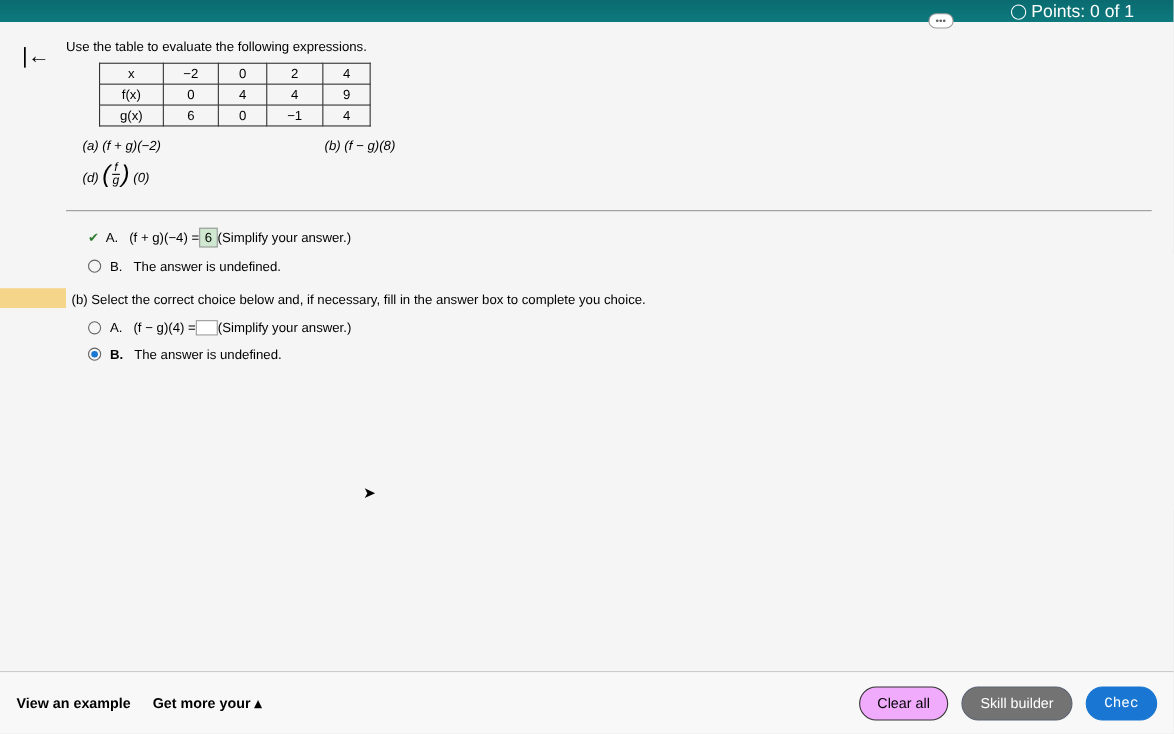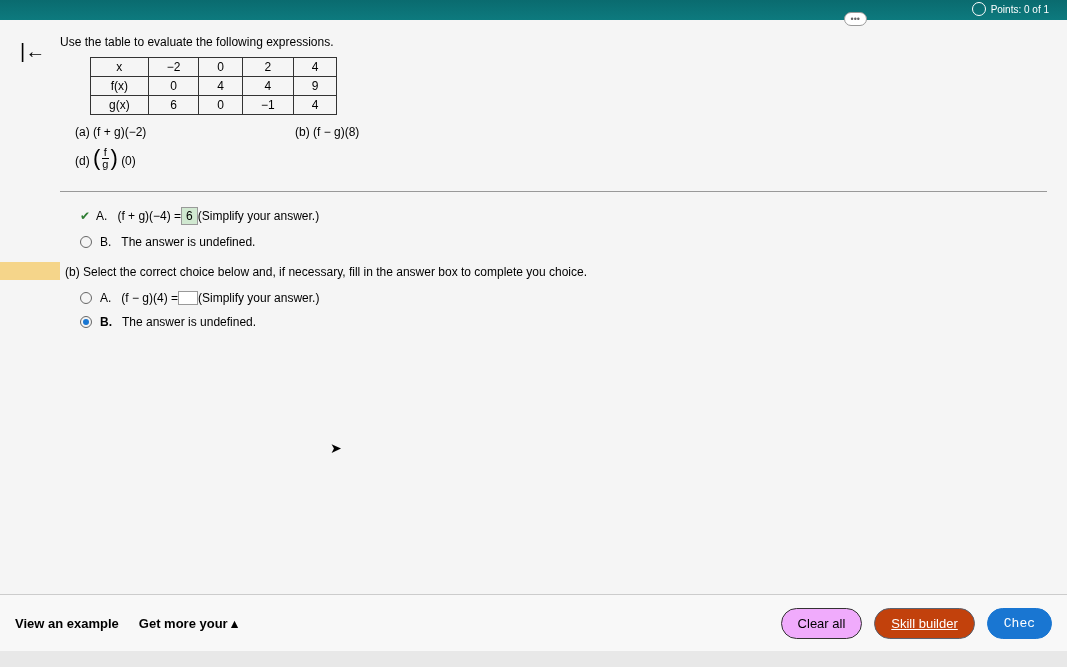--- a/index.html
+++ b/index.html
@@ -1,49 +1,49 @@
 <!DOCTYPE html>
 <html><head>
 <meta charset="utf-8">
 <style>
 * { box-sizing: border-box; margin: 0; padding: 0; }
 body { font-family: Arial, sans-serif; font-size: 13px; background: #e8e8e8; width: 1067px; height: 667px; overflow: hidden; position: relative; }
 .top-bar { background: linear-gradient(to bottom, #0a6b6f, #0d7a7e); height: 20px; position: relative; }
-.points { position: absolute; right: 18px; top: 2px; color: #fff; font-size: 10px; display: flex; align-items: center; gap: 5px; justify-content: space-between; }
+.points { position: absolute; right: 36px; top: 2px; color: #fff; font-size: 16px; display: flex; align-items: center; gap: 5px; justify-content: space-between; }
 .points-icon { width: 14px; height: 14px; border: 1.5px solid #fff; border-radius: 50%; }
 .main { background: #f5f5f5; padding: 15px 20px 0 60px; height: 590px; position: relative; }
 .back-arrow { position: absolute; left: 20px; top: 20px; font-size: 20px; cursor: pointer; }
 .prompt { font-size: 12px; margin-bottom: 8px; }
 table { border-collapse: collapse; margin-left: 30px; margin-bottom: 10px; }
 td { border: 1px solid #333; padding: 2px 18px; text-align: center; font-size: 12px; }
 .parts-row { display: flex; margin-left: 15px; margin-bottom: 6px; }
-.part-col { width: 220px; font-size: 12px; }
+.part-col { width: 220px; font-size: 12px; font-style: italic; }
 .fraction { display: inline-flex; flex-direction: column; align-items: center; vertical-align: middle; font-size: 11px; line-height: 1; }
 .fraction .num { border-bottom: 1px solid #000; padding: 0 2px; }
 .fraction .den { padding: 0 2px; }
 .paren-frac { display: inline-flex; align-items: center; }
 .big-paren { font-size: 22px; }
 .divider { border: none; border-top: 1px solid #999; margin: 20px 0 15px 0; position: relative; }
 .divider-handle { position: absolute; right: 200px; top: -8px; background: #fff; border: 1px solid #999; border-radius: 8px; padding: 1px 6px; font-size: 9px; color: #666; }
 .question { font-size: 12px; margin-bottom: 12px; margin-left: 5px; }
 .choice { display: flex; align-items: center; margin-left: 20px; margin-bottom: 10px; font-size: 12px; }
 .radio { width: 12px; height: 12px; border: 1px solid #666; border-radius: 50%; margin-right: 8px; display: inline-flex; align-items: center; justify-content: center; flex-shrink: 0; }
 .radio.checked::after { content: ''; width: 6px; height: 6px; background: #1976d2; border-radius: 50%; }
 .checkmark { color: #2e7d32; margin-right: 6px; font-size: 12px; }
 .answer-filled { background: #d0e8d0; border: 1px solid #999; padding: 1px 4px; }
 .answer-box { border: 1px solid #999; width: 20px; height: 14px; display: inline-block; vertical-align: middle; background: #fff; }
 .highlight-bar { position: absolute; left: 0; top: 242px; width: 60px; height: 18px; background: #f5d58a; }
 .cursor { position: absolute; left: 330px; top: 420px; font-size: 14px; }
-.bottom-bar { position: absolute; bottom: 16px; left: 0; right: 0; height: 57px; background: #f8f8f8; border-top: 1px solid #ccc; display: flex; align-items: center; padding: 0 15px; }
+.bottom-bar { position: absolute; bottom: 0; left: 0; right: 0; height: 57px; background: #f8f8f8; border-top: 1px solid #ccc; display: flex; align-items: center; padding: 0 15px; }
 .bottom-left { display: flex; gap: 20px; font-size: 13px; }
 .link { cursor: pointer; }
 .bold { font-weight: bold; }
 .bottom-right { position: absolute; right: 15px; display: flex; gap: 12px; align-items: center; }
 .btn { border: 1.5px solid #333; border-radius: 18px; padding: 7px 16px; font-size: 13px; background: #f0abfc; cursor: pointer; }
-.btn-skill { background: #c2410c; color: #fff; border-color: #5a6270; text-decoration: underline; }
+.btn-skill { background: #737373; color: #fff; border-color: #5a6270; }
 .btn-check { background: #1976d2; color: #fff; border-color: #1976d2; font-family: Liberation Mono, monospace; }
 .is-tab { position: absolute; left: 0; bottom: 17px; font-size: 12px; color: #333; }
 </style>
 </head>
 <body>
 
 <div class="top-bar">
   <div class="points">
     <span class="points-icon"></span>
     <span>Points: 0 of 1</span>

